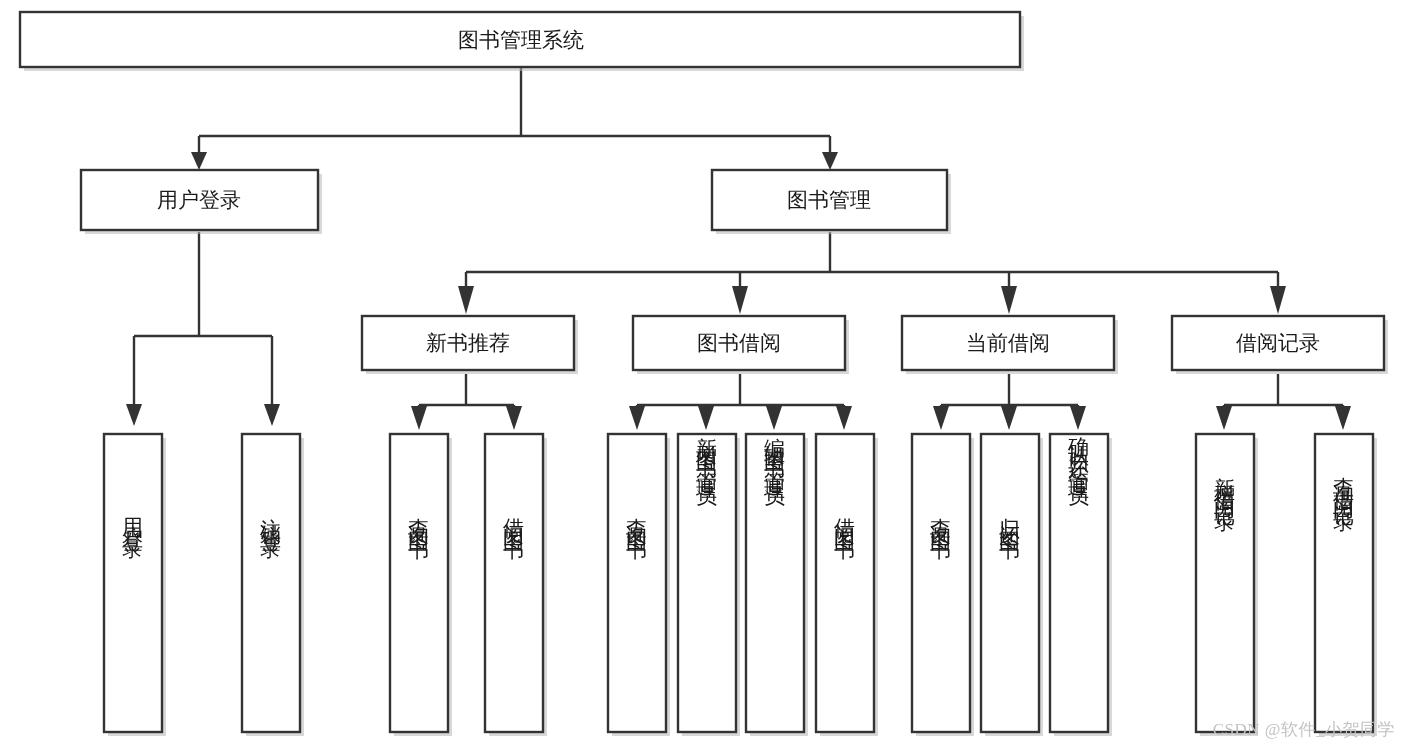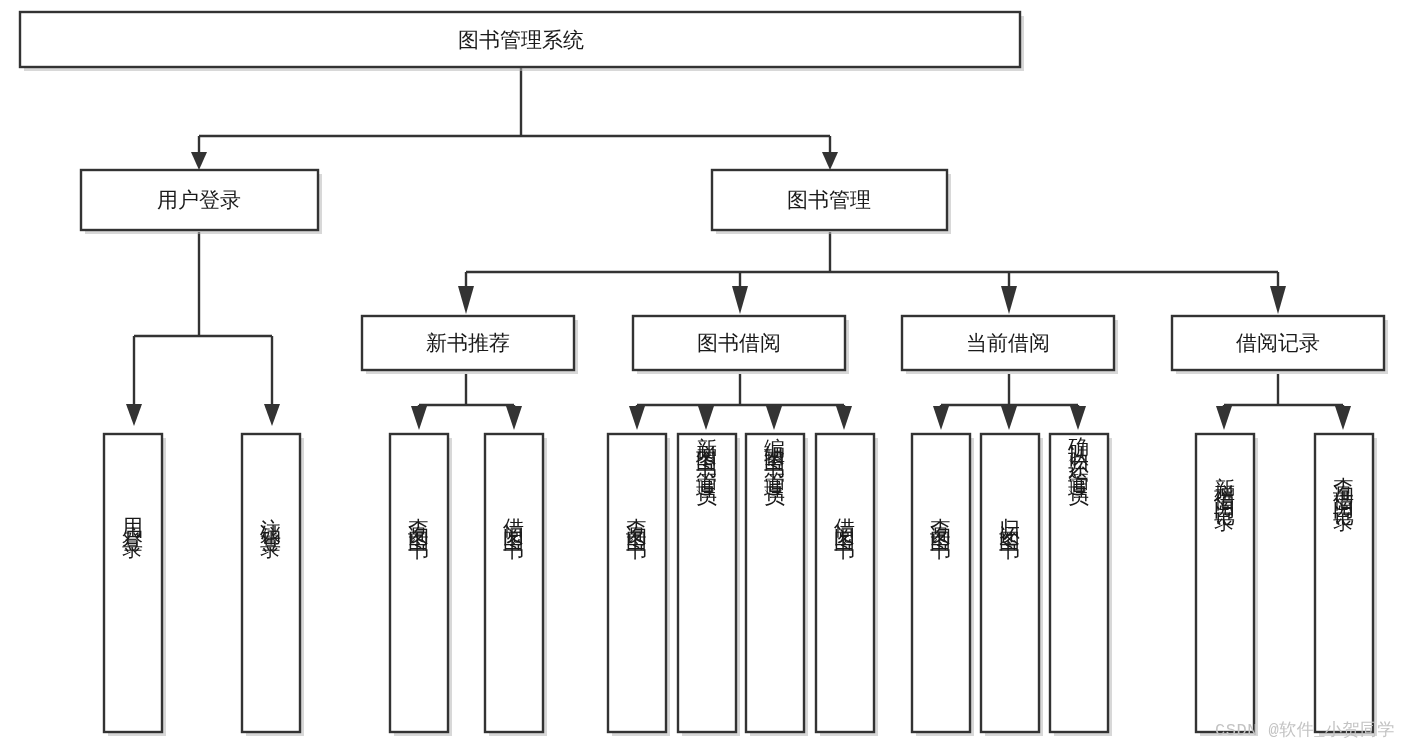--- a/index.html
+++ b/index.html
@@ -46,21 +46,21 @@
   .node-label-v {
     font-family: "Liberation Sans", "DejaVu Sans", sans-serif;
     font-size: 21px;
     fill: #1a1a1a;
     text-anchor: middle;
   }
   .watermark {
     position: absolute;
     right: 10px;
     bottom: 6px;
-    font-family: Liberation Mono, monospace;
+    font-family: Liberation Serif, serif;
     font-size: 17px;
     color: #c3c3c3;
     letter-spacing: 0.5px;
     white-space: nowrap;
     pointer-events: none;
   }
 </style>
 </head>
 <body>
 

